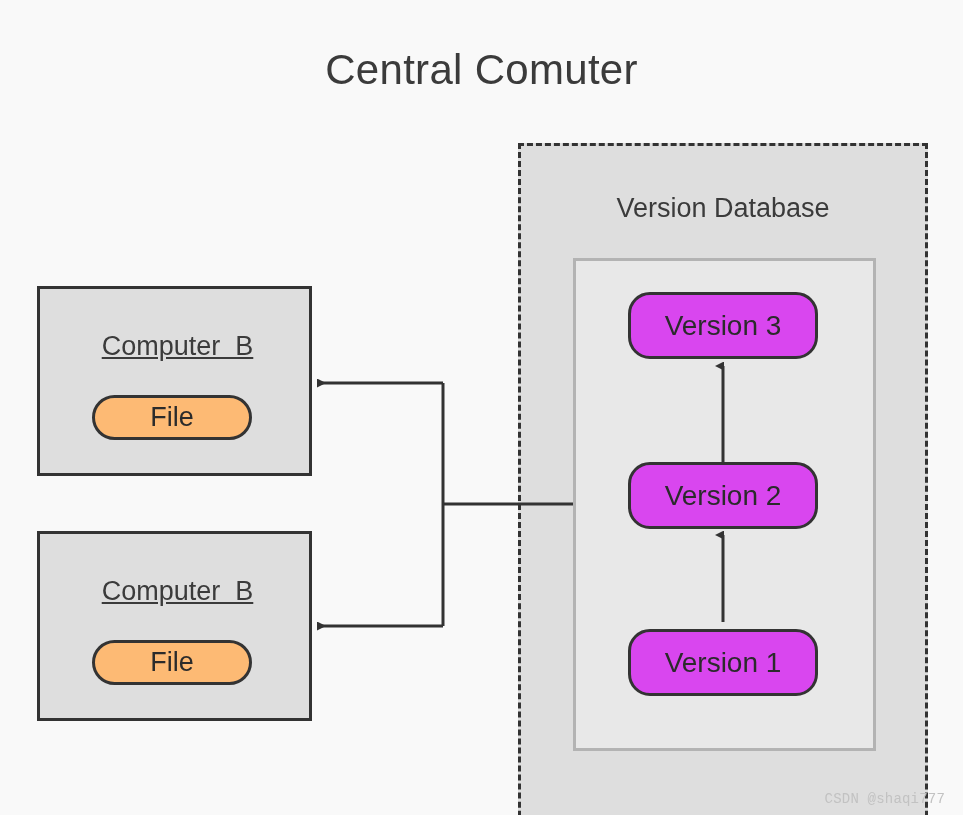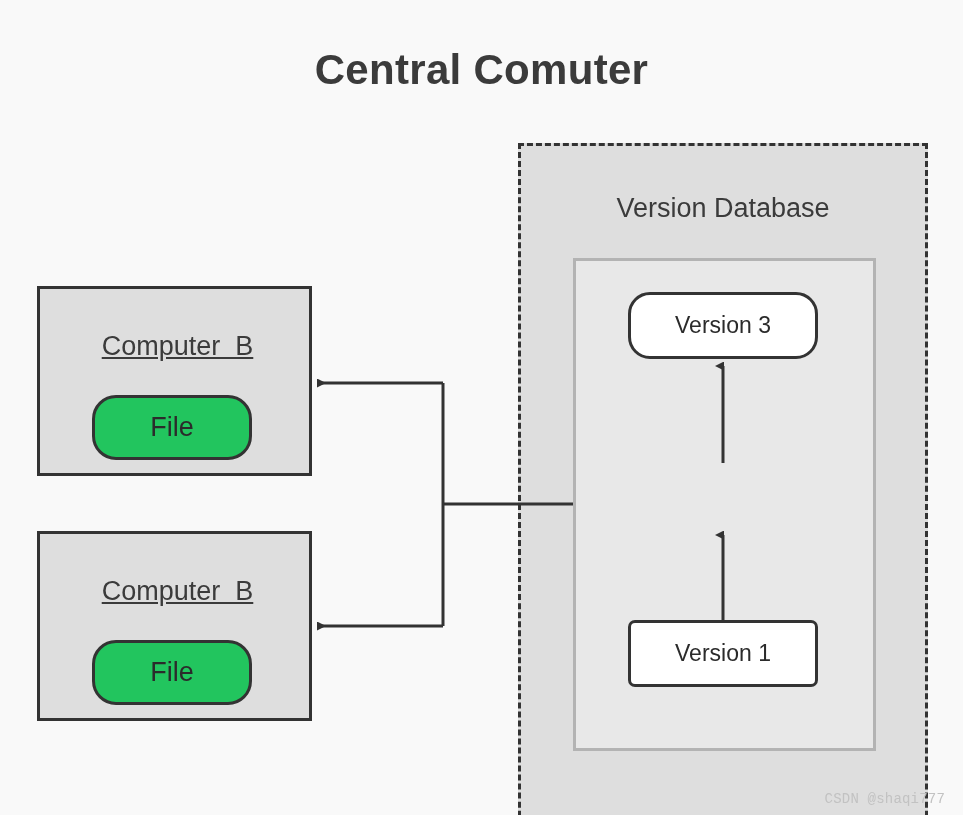--- a/index.html
+++ b/index.html
@@ -23,21 +23,21 @@
   .abs { position: absolute; }
 
   
   #page-title {
     left: 0;
     top: 44px;
     width: 963px;
     text-align: center;
     font-size: 42px;
     color: #3b3b3b;
-    font-weight: 700;
+    font-weight: 400;
     letter-spacing: 0.3px;
     line-height: 52px;
   }
 
   
   .computer-box {
     background: #dedede;
     border: 3px solid #333333;
     box-sizing: border-box;
     width: 275px;
@@ -57,22 +57,22 @@
     color: #3b3b3b;
     white-space: pre;
     text-decoration: underline;
   }
 
   .file-pill {
     position: absolute;
     left: 52px;
     top: 106px;
     width: 160px;
-    height: 65px;
-    background: #22c55e;
+    height: 45px;
+    background: #fdba74;
     border: 3px solid #333333;
     border-radius: 24px;
     box-sizing: border-box;
     display: flex;
     align-items: center;
     justify-content: center;
     font-size: 27px;
     color: #2b2b2b;
   }
 
@@ -104,34 +104,34 @@
     background: #e8e8e8;
     border: 3px solid #b3b3b3;
     box-sizing: border-box;
   }
 
   .version-node {
     position: absolute;
     left: 52px;
     width: 190px;
     height: 67px;
-    background: #ffffff;
+    background: #d946ef;
     border: 3px solid #333333;
     border-radius: 22px;
     box-sizing: border-box;
     display: flex;
     align-items: center;
     justify-content: center;
-    font-size: 23px;
+    font-size: 28px;
     color: #2b2b2b;
     z-index: 3;
   }
   #version-node-3 { top: 31px; }
   #version-node-2 { top: 201px; }
-  #version-node-1 { top: 359px; border-radius: 7px; }
+  #version-node-1 { top: 368px; }
 
   
   #connectors {
     left: 0; top: 0;
     width: 963px;
     height: 815px;
     pointer-events: none;
     z-index: 2;
   }
   #watermark {
@@ -158,20 +158,21 @@
   <div class="abs computer-box" id="computer-box-2">
     <div class="computer-label">Computer  B</div>
     <div class="file-pill">File</div>
   </div>
 
   <div class="abs" id="version-database-outer">
     <div id="version-database-title">Version Database</div>
 
     <div id="version-database-inner">
       <div class="version-node" id="version-node-3">Version 3</div>
+      <div class="version-node" id="version-node-2">Version 2</div>
       <div class="version-node" id="version-node-1">Version 1</div>
     </div>
   </div>
 
   <svg class="abs" id="connectors" viewBox="0 0 963 815">
     <defs>
       <marker id="arrow-up" markerWidth="9" markerHeight="9" refX="4.5" refY="8" orient="auto" markerUnits="userSpaceOnUse">
         <path d="M4.5,0 L9,9 L0,9 Z" fill="#333333"></path>
       </marker>
       <marker id="arrow-left" markerWidth="9" markerHeight="9" refX="8" refY="4.5" orient="auto" markerUnits="userSpaceOnUse">

